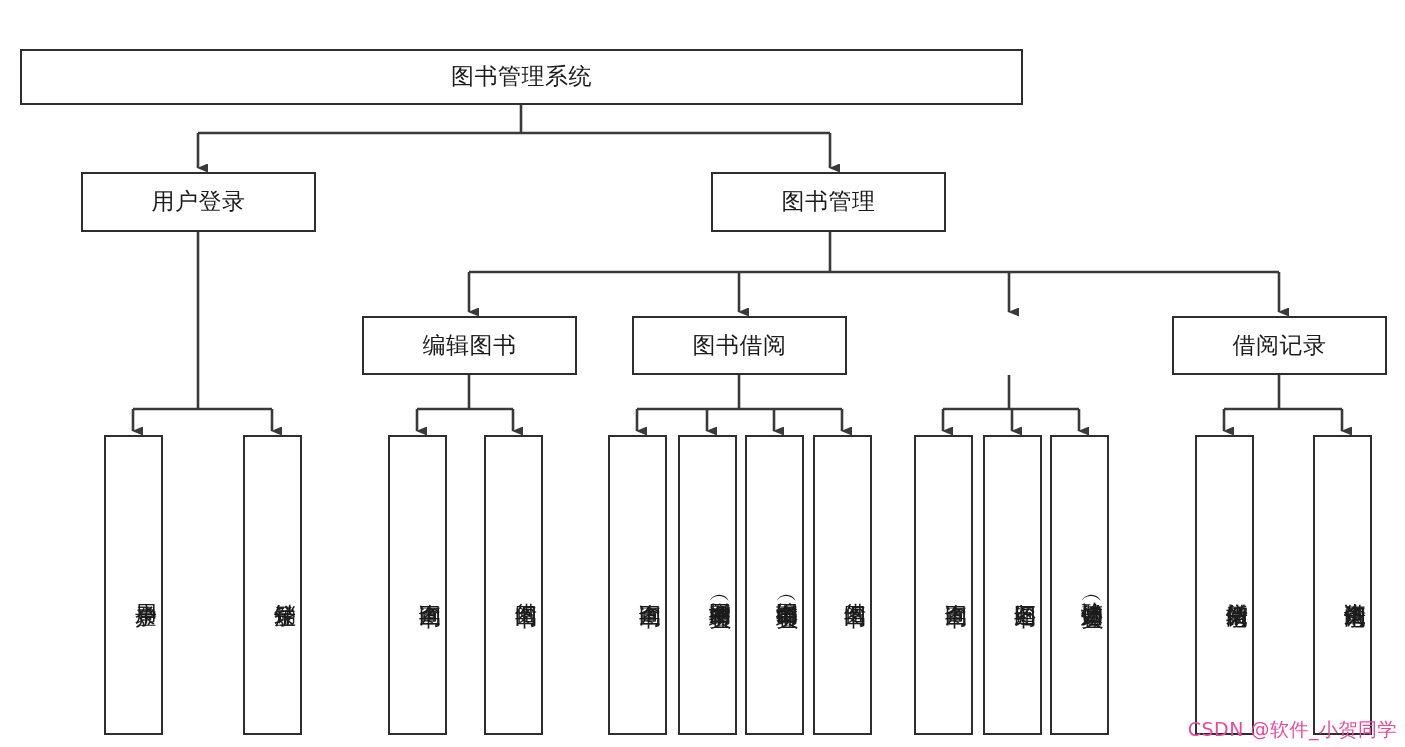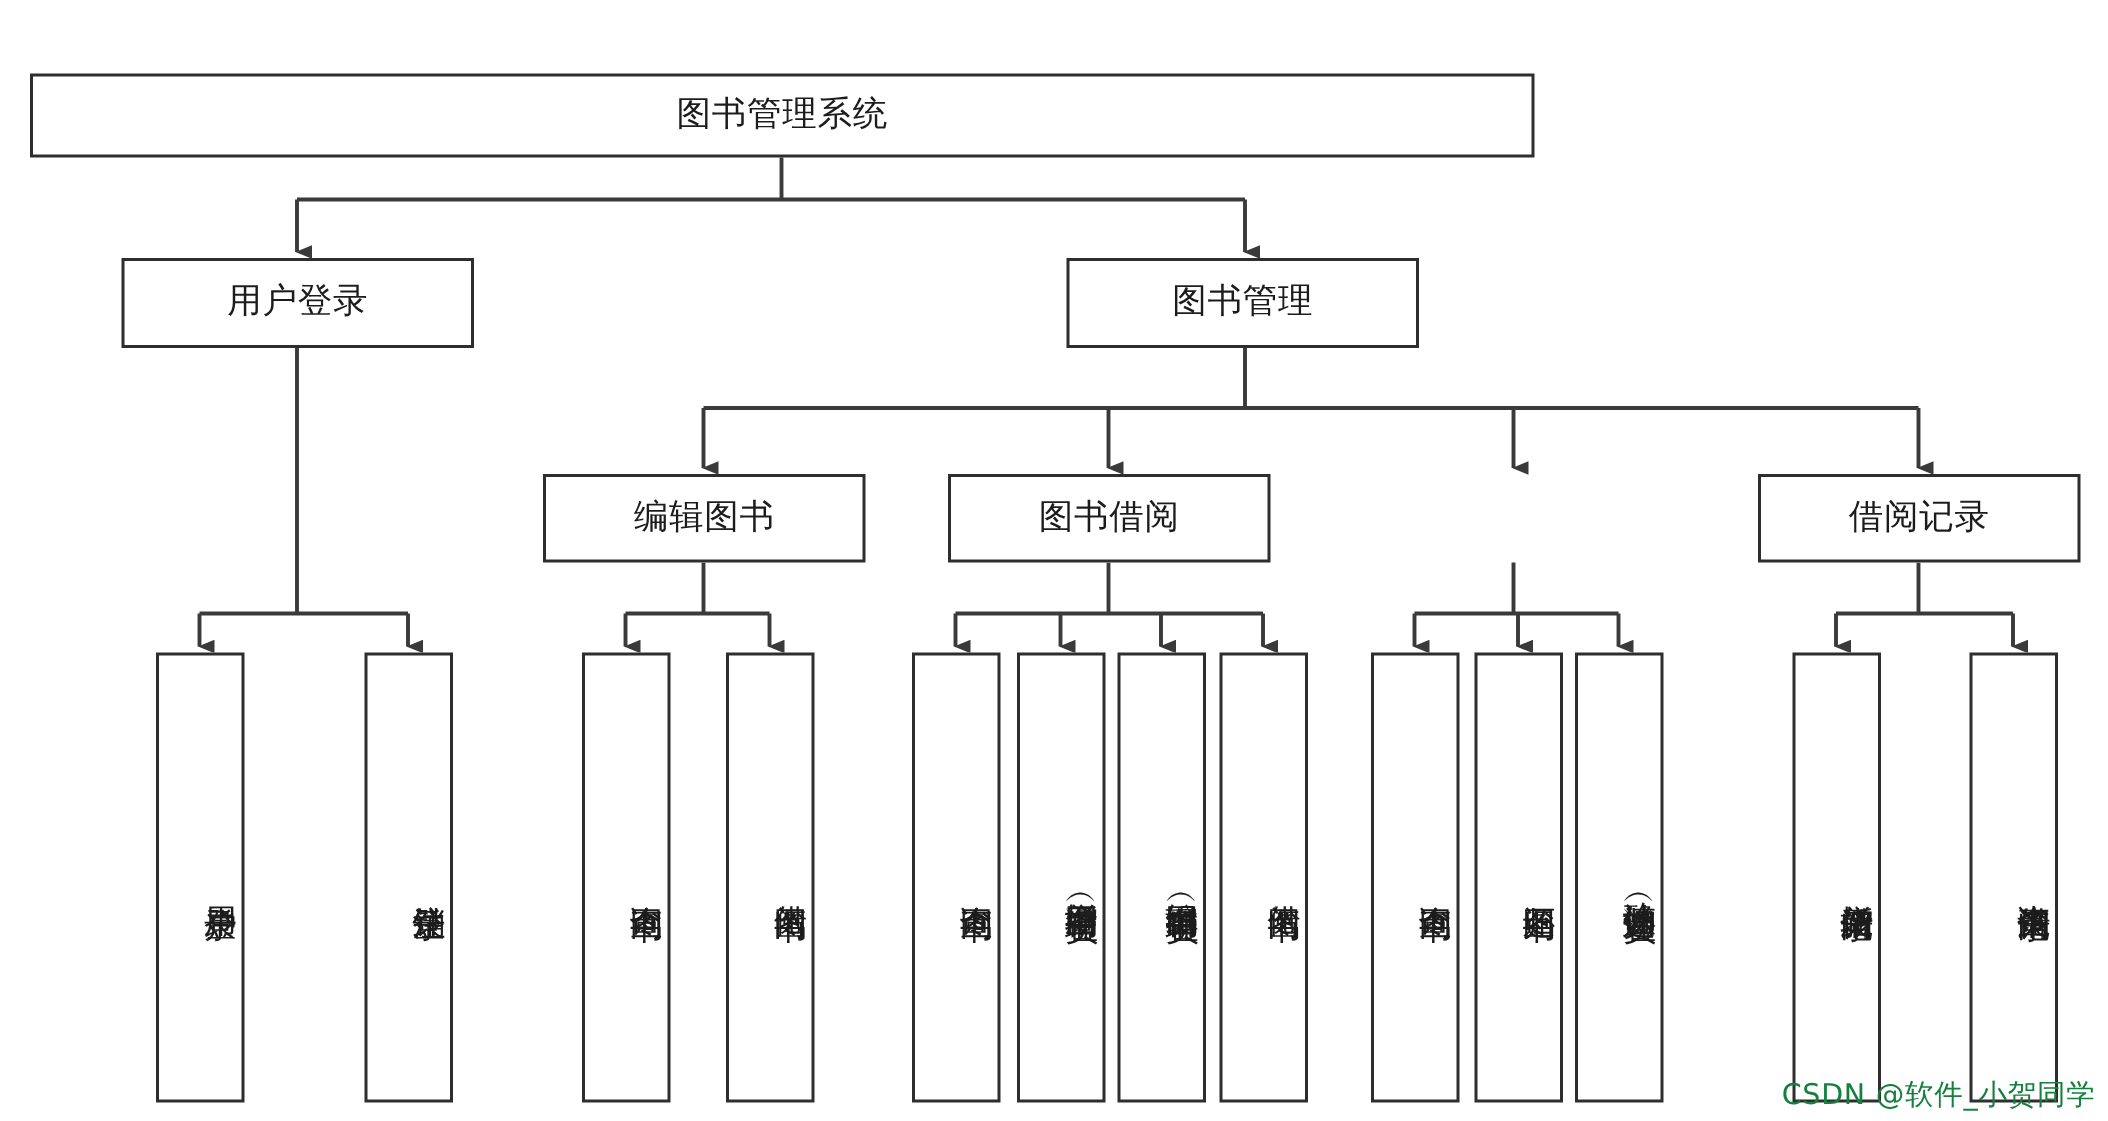--- a/index.html
+++ b/index.html
@@ -57,21 +57,21 @@
     text-orientation: upright;
     display: block;
     margin-top: 6px;
     white-space: nowrap;
   }
   .watermark {
     position: absolute;
     right: 8px;
     bottom: 4px;
     font-size: 19px;
-    color: #15803d;
+    color: #ec4899;
     white-space: nowrap;
     letter-spacing: 0.5px;
   }
 </style>
 </head>
 <body>
 
 <div id="diagram-root">
 
   <svg id="edge-layer" viewBox="0 0 1405 747" width="1405" height="747" xmlns="http://www.w3.org/2000/svg">

